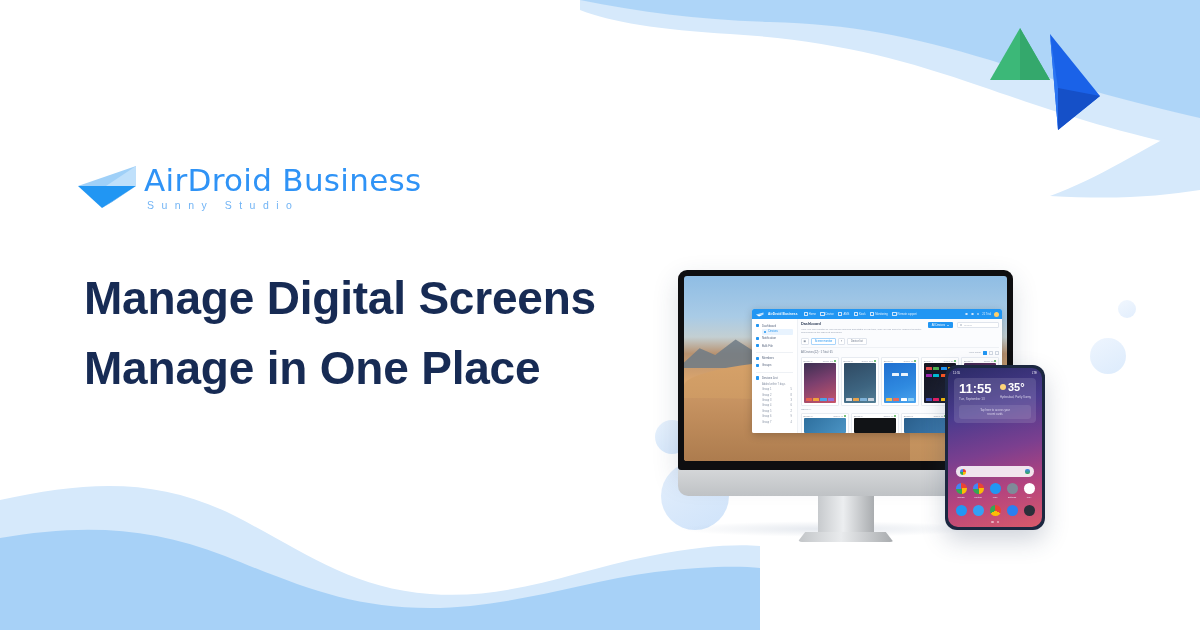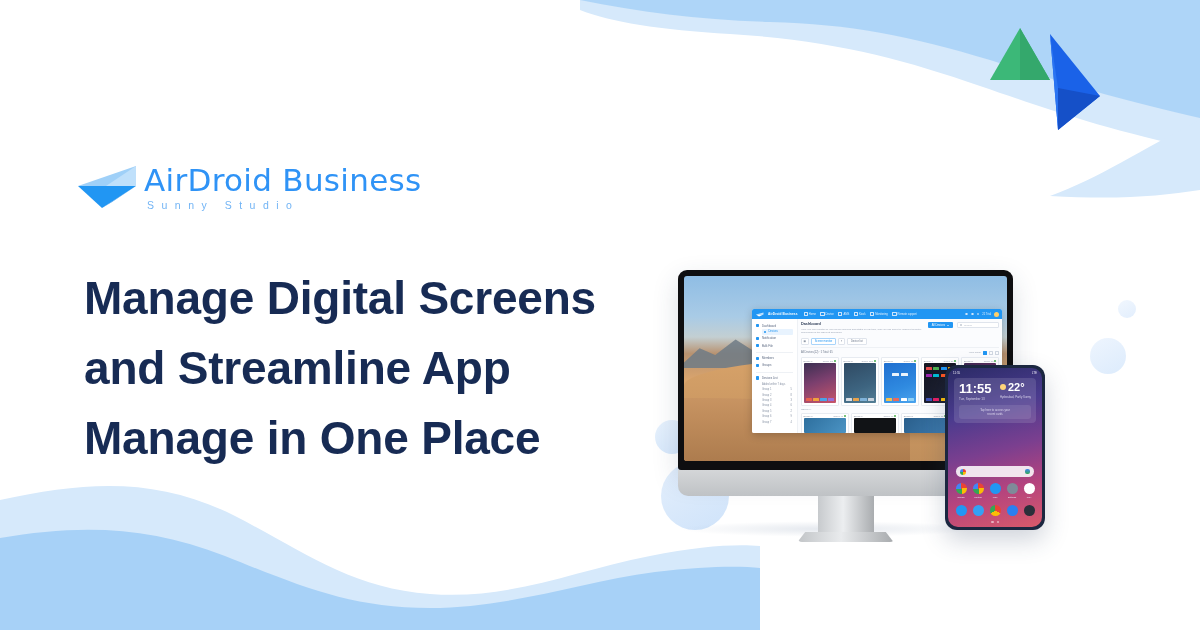--- a/index.html
+++ b/index.html
@@ -350,21 +350,20 @@
       <polygon points="30,46 64,24 40,40" fill="#1e88e5"></polygon>
     </svg>
     <div class="logo-text">
       <div class="logo-title">AirDroid Business</div>
       <div class="logo-sub">Sunny Studio</div>
     </div>
   </div>
 
   <h1 class="headline">
     <span>Manage Digital Screens</span>
-    <span>and Streamline App</span>
     <span>Manage in One Place</span>
   </h1>
 
   <div class="devices">
 
     <div class="mon-shadow"></div>
 
     <div class="monitor">
       <div class="mon-bezel">
         <div class="mon-screen">
@@ -640,21 +639,21 @@
 
         <div class="ph-widget">
           <div class="ph-wrow">
             <div>
               <div class="ph-time">11:55</div>
               <div class="ph-date">Tue, September 13</div>
             </div>
             <div>
               <div class="ph-tempwrap">
                 <i class="ph-sun"></i>
-                <span class="ph-temp">22°</span>
+                <span class="ph-temp">35°</span>
               </div>
               <div class="ph-cond">Hyderabad, Partly Sunny</div>
             </div>
           </div>
           <div class="ph-note">
             <div>Tap here to access your</div>
             <div>recent cards</div>
           </div>
         </div>
 

